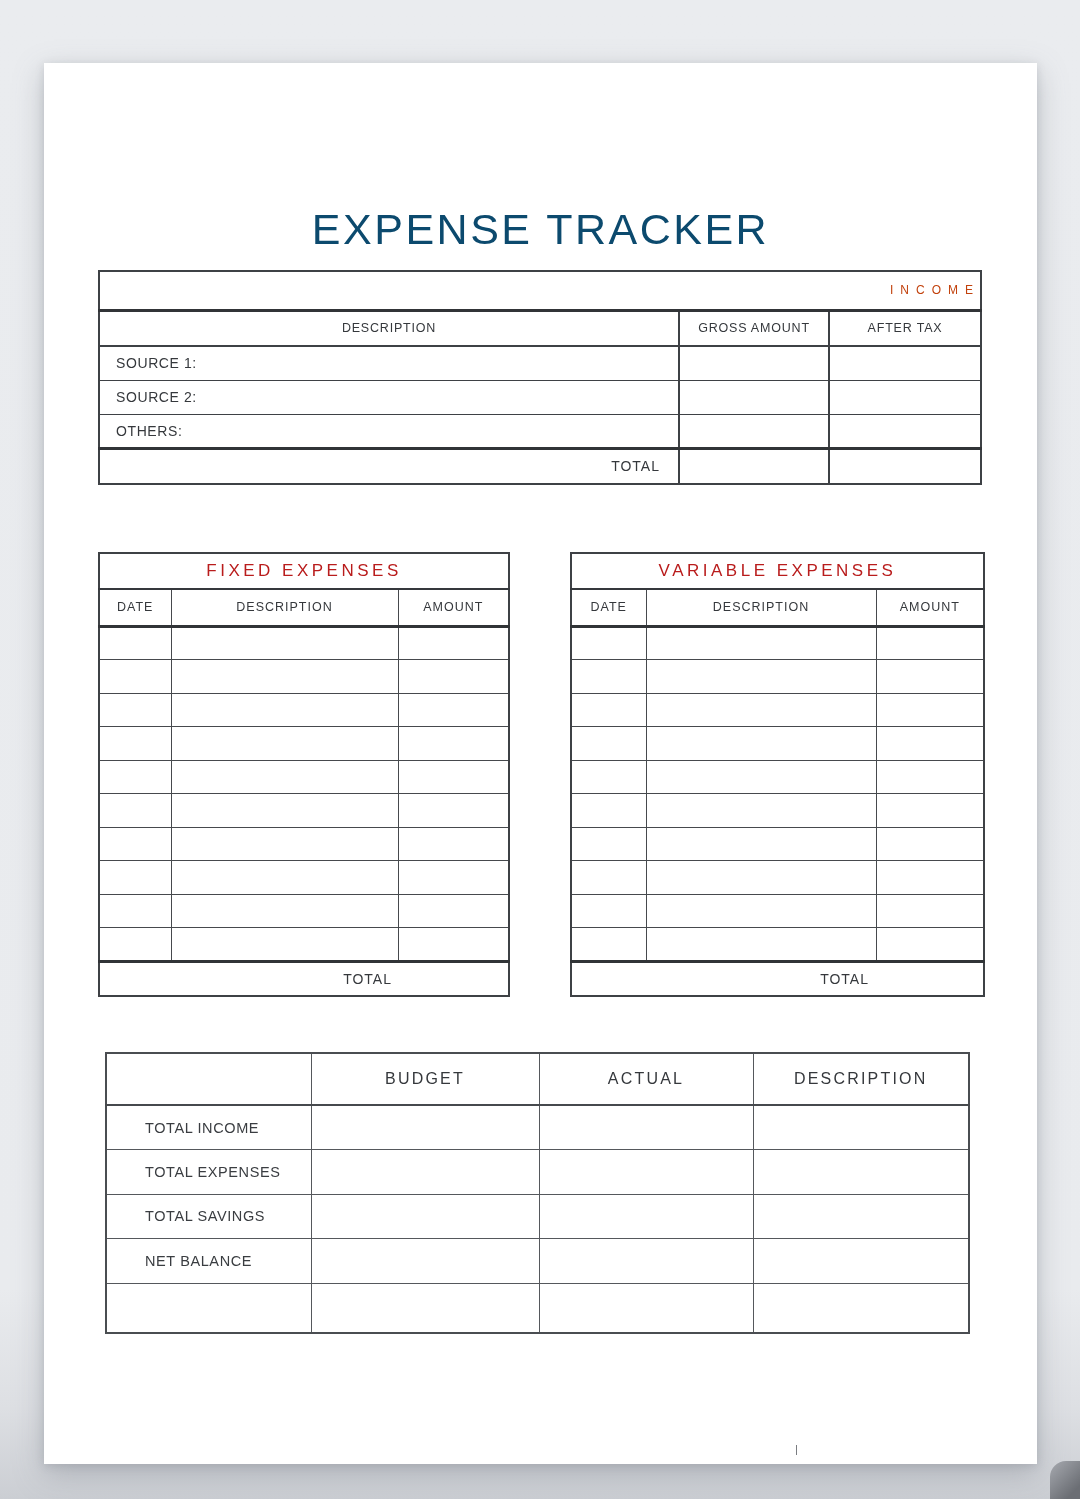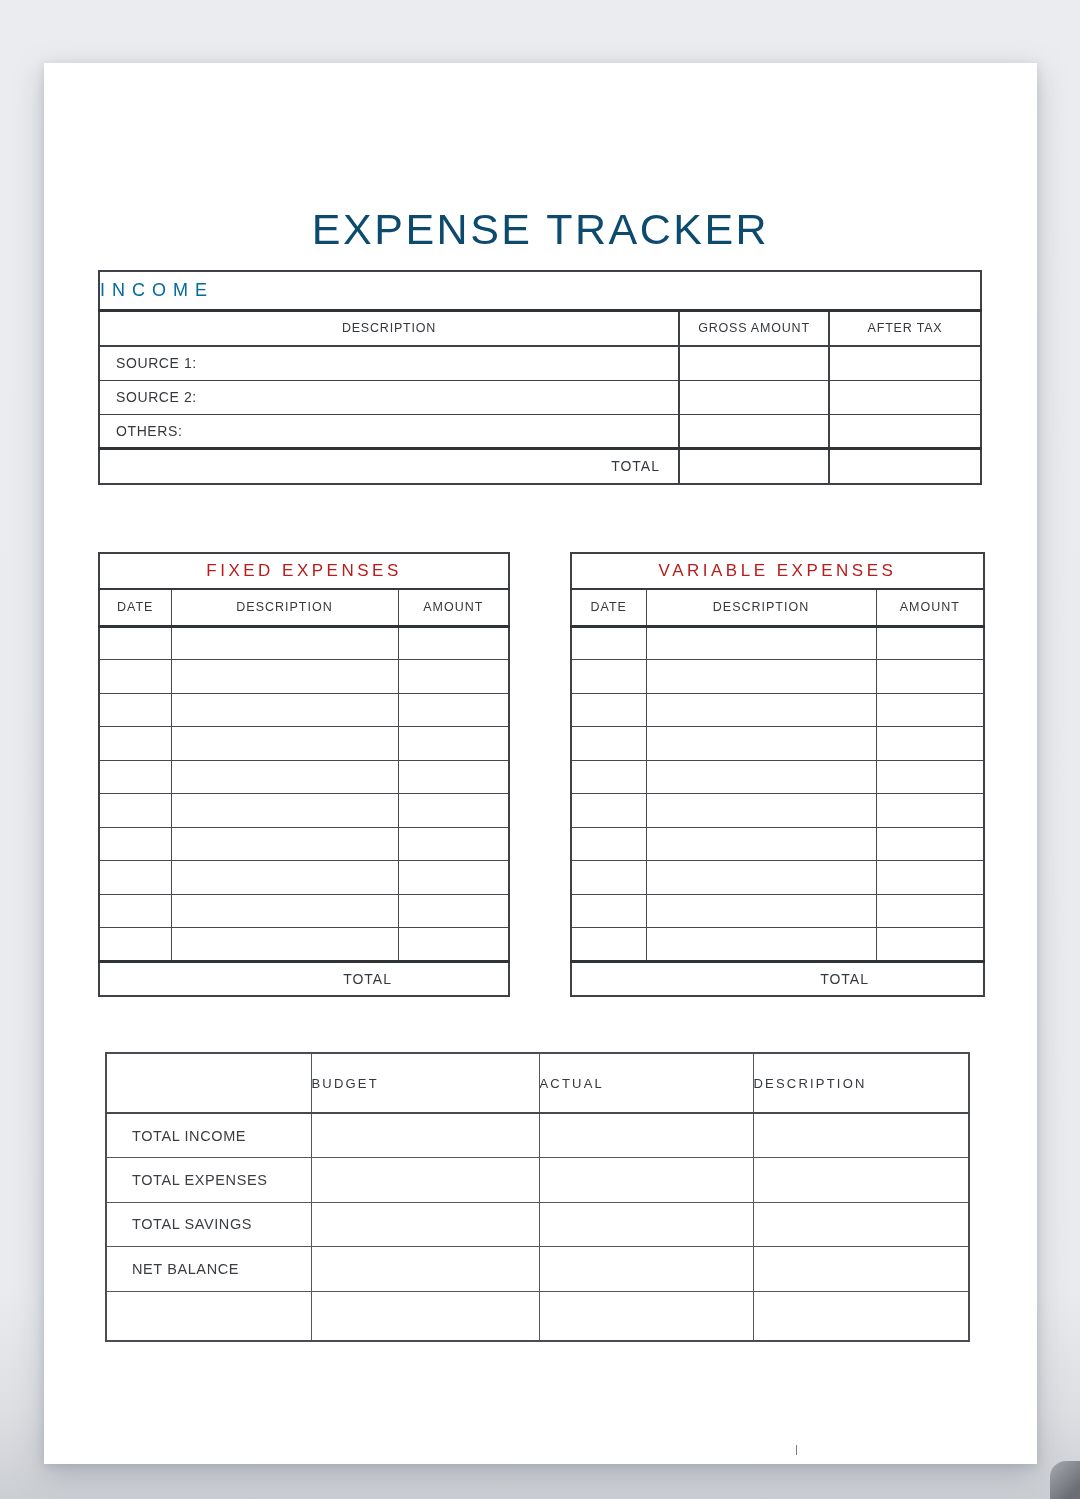--- a/index.html
+++ b/index.html
@@ -19,22 +19,22 @@
     position:absolute; left:0; top:142px; width:100%;
     text-align:center; font-size:43px; font-weight:400;
     letter-spacing:2.5px; color:#0c4a6e;
   }
   table { border-collapse:collapse; table-layout:fixed; position:absolute; background:#fff; }
   td { overflow:hidden; }
 
   
   .income { left:54px; top:207px; width:882px; border:2px solid #3e4145; }
   .income .title-cell {
-    height:39px; text-align:left; font-size:18px; letter-spacing:7px;
-    border-bottom:3px solid #313437; color:#0369a1;
+    height:39px; text-align:right; font-size:12px; letter-spacing:7px;
+    border-bottom:3px solid #313437; color:#c2410c;
   }
   .income .head-row td {
     height:36px; text-align:center; font-size:12.5px; letter-spacing:0.8px;
     border-bottom:2px solid #3e4145;
   }
   .income .data-row td { height:34px; border-bottom:1px solid #3e4145; }
   .income .v { border-left:2px solid #3e4145; }
   .income .total-row td { height:36px; border-top:3px solid #313437; }
   .income .lbl {
     font-size:14px; letter-spacing:0.6px; padding-left:16px; text-align:left;
@@ -60,28 +60,28 @@
   .exp .total-row td {
     height:35px; border-top:3px solid #313437;
     text-align:right; font-size:14px; letter-spacing:1px;
   }
   .exp.fixed .total-row td { padding-right:116px; }
   .exp.variable .total-row td { padding-right:114px; }
 
   
   .summary { left:61px; top:989px; width:863px; border:2px solid #4a4d51; }
   .summary .head-row td {
-    height:60px; font-size:13px; letter-spacing:2.2px;
+    height:52px; text-align:center; font-size:16px; letter-spacing:2.2px;
     border-bottom:2.5px solid #46494d;
   }
   .summary .data-row td { height:44.5px; border-bottom:1.5px solid #55585c; }
   .summary .empty-row td { height:50px; }
   .summary .v { border-left:1.5px solid #55585c; }
   .summary .lbl {
-    font-size:14.5px; letter-spacing:0.6px; padding-left:25px; text-align:left;
+    font-size:14.5px; letter-spacing:0.6px; padding-left:38px; text-align:left;
     color:#3a3d41;
   }
 
   .stray-line { position:absolute; left:752px; top:1382px; width:1px; height:10px; background:#7a7d81; }
   .surface-corner {
     position:absolute; right:0; bottom:0; width:30px; height:38px;
     background:linear-gradient(135deg, #a7aab0 0%, #6b6e74 80%);
     border-top-left-radius:16px;
   }
 </style>

